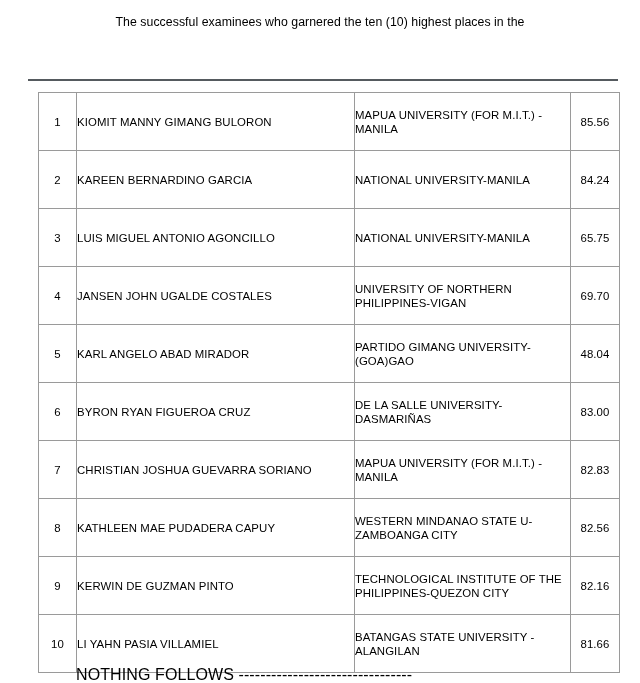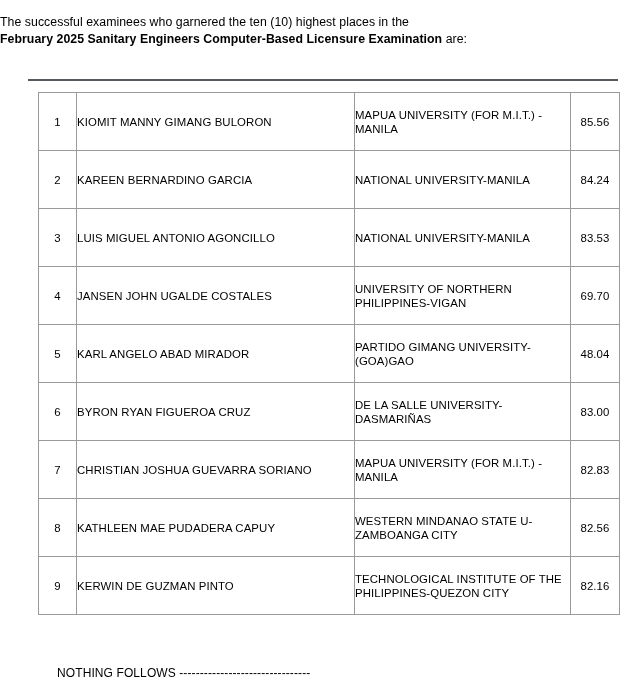--- a/index.html
+++ b/index.html
@@ -22,20 +22,21 @@
     height: 683px;
     box-sizing: border-box;
   }
 
   
   .heading {
     position: absolute;
     left: 0;
     top: 14px;
     width: 640px;
+    text-align: center;
     line-height: 17px;
   }
   .heading-line1 {
     display: block;
     font-size: 12.3px;
     font-weight: normal;
     letter-spacing: 0.05px;
   }
   .heading-line2 {
     display: block;
@@ -111,35 +112,34 @@
     padding-right: 4px;
   }
   .c-rating {
     width: 48px;
     text-align: center;
   }
 
   
   .footer-note {
     position: absolute;
-    left: 57px;
+    left: 76px;
     top: 666px;
-    font-size: 12px;
+    font-size: 16px;
     letter-spacing: 0.1px;
     white-space: nowrap;
   }
 </style>
 </head>
 <body>
 
 <div class="page">
 
   <div class="heading">
     <span class="heading-line1">The successful examinees who garnered the ten (10) highest places in the</span>
-    <span class="heading-line2"><span class="strong">February 2025 Sanitary Engineers Computer-Based Licensure Examination</span><span class="tail"> are:</span></span>
   </div>
 
   <div class="header-rule"></div>
 
   <table class="rank-table">
     <tbody>
       <tr>
         <td class="c-rank">1</td>
         <td class="c-name">KIOMIT MANNY GIMANG BULORON</td>
         <td class="c-school">MAPUA UNIVERSITY (FOR M.I.T.) - MANILA</td>
@@ -148,21 +148,21 @@
       <tr>
         <td class="c-rank">2</td>
         <td class="c-name">KAREEN BERNARDINO GARCIA</td>
         <td class="c-school">NATIONAL UNIVERSITY-MANILA</td>
         <td class="c-rating">84.24</td>
       </tr>
       <tr>
         <td class="c-rank">3</td>
         <td class="c-name">LUIS MIGUEL ANTONIO AGONCILLO</td>
         <td class="c-school">NATIONAL UNIVERSITY-MANILA</td>
-        <td class="c-rating">83.53</td>
+        <td class="c-rating">65.75</td>
       </tr>
       <tr>
         <td class="c-rank">4</td>
         <td class="c-name">JANSEN JOHN UGALDE COSTALES</td>
         <td class="c-school">UNIVERSITY OF NORTHERN PHILIPPINES-VIGAN</td>
         <td class="c-rating">69.70</td>
       </tr>
       <tr>
         <td class="c-rank">5</td>
         <td class="c-name">KARL ANGELO ABAD MIRADOR</td>
@@ -186,18 +186,24 @@
         <td class="c-name">KATHLEEN MAE PUDADERA CAPUY</td>
         <td class="c-school">WESTERN MINDANAO STATE U-ZAMBOANGA CITY</td>
         <td class="c-rating">82.56</td>
       </tr>
       <tr>
         <td class="c-rank">9</td>
         <td class="c-name">KERWIN DE GUZMAN PINTO</td>
         <td class="c-school">TECHNOLOGICAL INSTITUTE OF THE PHILIPPINES-QUEZON CITY</td>
         <td class="c-rating">82.16</td>
       </tr>
+      <tr>
+        <td class="c-rank">10</td>
+        <td class="c-name">LI YAHN PASIA VILLAMIEL</td>
+        <td class="c-school">BATANGAS STATE UNIVERSITY - ALANGILAN</td>
+        <td class="c-rating">81.66</td>
+      </tr>
     </tbody>
   </table>
 
   <div class="footer-note">NOTHING FOLLOWS --------------------------------</div>
 
 </div>
 
 </body></html>

